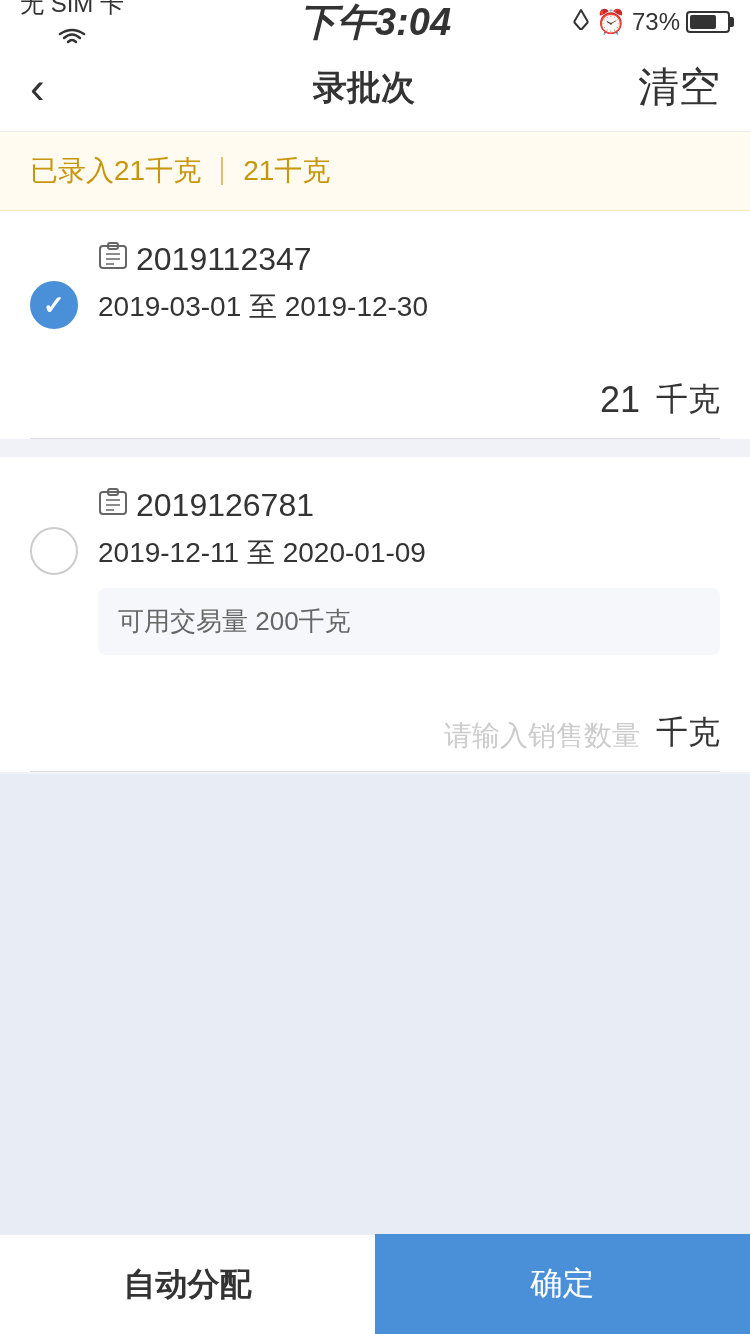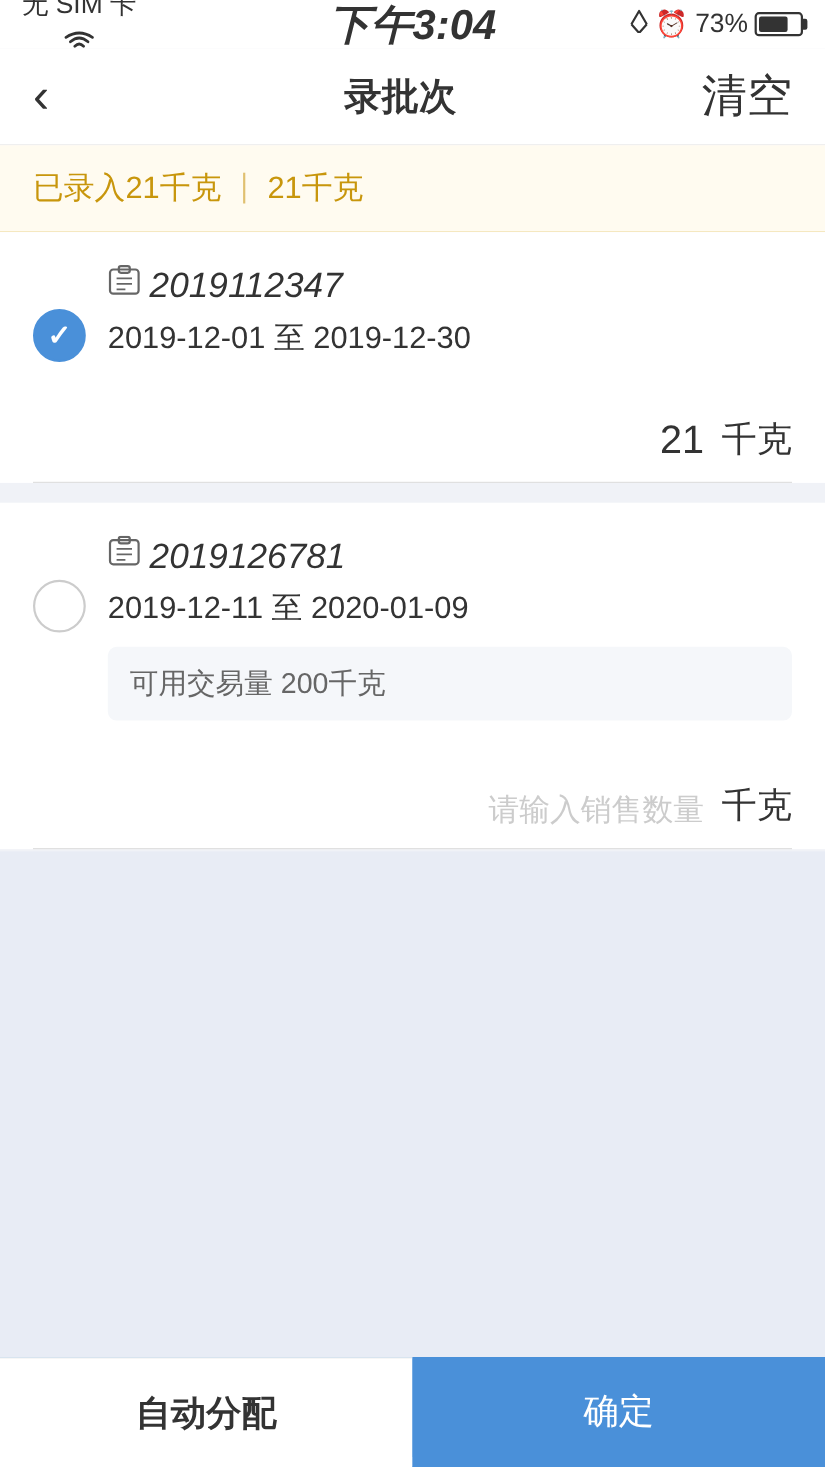--- a/index.html
+++ b/index.html
@@ -157,24 +157,23 @@
       content: '✓';
       color: #fff;
       font-size: 26px;
       font-weight: bold;
     }
     .batch-content {
       flex: 1;
     }
     .batch-id-row {
       display: flex;
-      align-items: flex-start;
+      align-items: center;
       gap: 8px;
       margin-bottom: 10px;
-      font-style: italic;
     }
     .batch-id-icon {
       font-size: 28px;
       color: #666;
     }
     .batch-id {
       font-size: 32px;
       color: #333;
       font-weight: 500;
     }
@@ -338,21 +337,21 @@
                 <svg width="30" height="28" viewBox="0 0 30 28">
                   <rect x="2" y="4" width="26" height="22" rx="3" stroke="#666" stroke-width="2" fill="none"></rect>
                   <rect x="10" y="1" width="10" height="6" rx="2" stroke="#666" stroke-width="2" fill="none"></rect>
                   <line x1="8" y1="12" x2="22" y2="12" stroke="#666" stroke-width="1.5"></line>
                   <line x1="8" y1="17" x2="22" y2="17" stroke="#666" stroke-width="1.5"></line>
                   <line x1="8" y1="22" x2="16" y2="22" stroke="#666" stroke-width="1.5"></line>
                 </svg>
               </span>
               <span class="batch-id">2019112347</span>
             </div>
-            <div class="batch-date">2019-12-01 至 2019-12-30</div>
+            <div class="batch-date">2019-03-01 至 2019-12-30</div>
           </div>
         </div>
       </div>
 
       <div class="quantity-row">
         <input class="quantity-input" type="text" value="21" style="">
         <span class="quantity-unit">千克</span>
       </div>
       <div class="quantity-underline"></div>
     </div>

